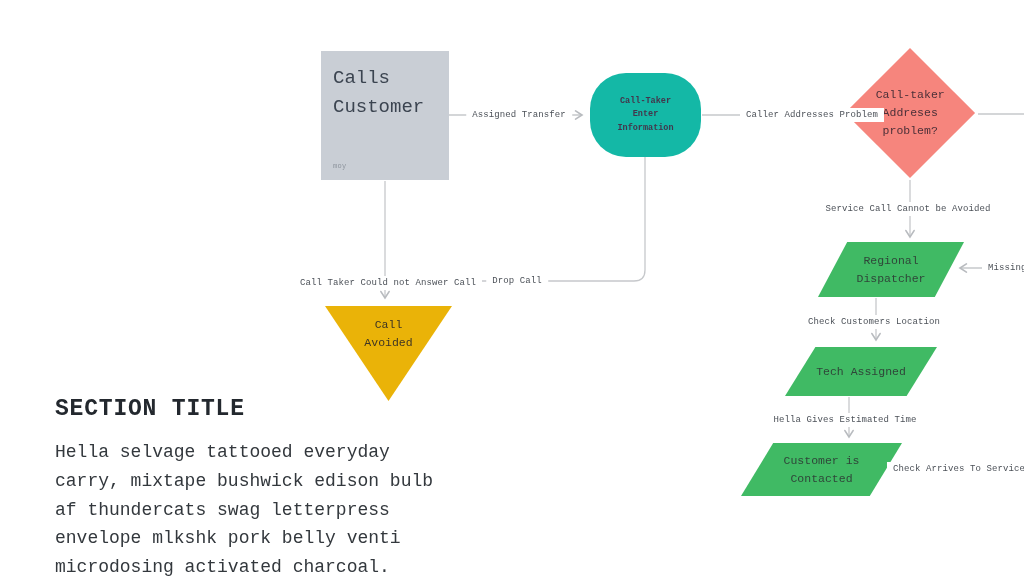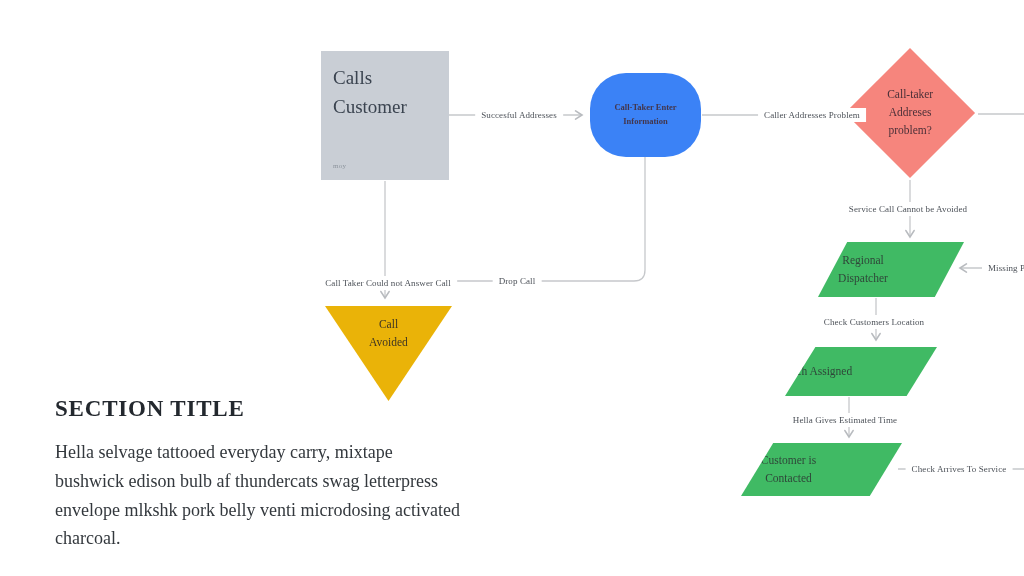--- a/index.html
+++ b/index.html
@@ -1,53 +1,53 @@
 <!DOCTYPE html>
 <html><head>
 <meta charset="utf-8">
 <style>
   html,body{margin:0;padding:0;background:#ffffff;}
   .stage{
     position:relative;width:1024px;height:576px;background:#ffffff;
-    overflow:hidden;font-family:Liberation Serif, serif;
+    overflow:hidden;font-family:Liberation Mono, monospace;
   }
   .connectors{position:absolute;left:0;top:0;width:1024px;height:576px;}
 
   
   .node{position:absolute;box-sizing:border-box;}
   .node-rect{
     left:321px;top:51px;width:128px;height:129px;background:#c9ced5;
     padding:13px 12px;color:#3b4450;font-size:19px;line-height:1.5;
   }
   .node-rect .note{
     position:absolute;left:12px;bottom:9px;font-size:7px;color:#8d949d;letter-spacing:.3px;
   }
   .node-rounded{
-    left:590px;top:73px;width:111px;height:84px;background:#3b82f6;border-radius:36px;
+    left:590px;top:73px;width:111px;height:84px;background:#14b8a6;border-radius:36px;
     display:flex;align-items:center;justify-content:center;text-align:center;
     color:#43364c;font-size:8.5px;font-weight:600;line-height:1.6;padding:0 18px;
   }
   .node-diamond{
     left:864px;top:67px;width:92px;height:92px;background:#f6857d;
     transform:rotate(45deg);display:flex;align-items:center;justify-content:center;
   }
   .node-diamond .inner{
     transform:rotate(-45deg);width:78px;text-align:center;
     color:#4b3038;font-size:11.5px;font-weight:500;line-height:1.55;
   }
   .node-triangle{
     left:325px;top:306px;width:127px;height:95px;background:#eab308;
     clip-path:polygon(0 0,100% 0,50% 100%);
     display:flex;justify-content:center;align-items:flex-start;
     color:#3e3524;font-size:11.5px;font-weight:500;line-height:1.55;
   }
   .node-triangle .inner{padding-top:10px;text-align:center;width:60px;}
   .node-para{
     background:#40ba64;clip-path:polygon(20% 0,100% 0,80% 100%,0 100%);
-    display:flex;align-items:center;justify-content:flex-start;text-align:center;
+    display:flex;align-items:center;justify-content:center;text-align:center;
     color:#2f4639;font-size:11.5px;font-weight:500;line-height:1.5;
   }
   .para-1{left:818px;top:242px;width:146px;height:55px;}
   .para-2{left:785px;top:347px;width:152px;height:49px;}
   .para-3{left:741px;top:443px;width:161px;height:53px;}
 
   
   .edge-label{
     position:absolute;transform:translate(-50%,-50%);
     background:#ffffff;padding:2px 6px;white-space:nowrap;
@@ -120,21 +120,21 @@
   </div>
 
   <div class="node node-para para-2">
     <div>Tech Assigned</div>
   </div>
 
   <div class="node node-para para-3">
     <div style="width:95px;">Customer is Contacted</div>
   </div>
 
-  <span class="edge-label lbl-transfer">Succesful Addresses</span>
+  <span class="edge-label lbl-transfer">Assigned Transfer</span>
   <span class="edge-label lbl-caller">Caller Addresses Problem</span>
   <span class="edge-label lbl-notanswer">Call Taker Could not Answer Call</span>
   <span class="edge-label lbl-drop">Drop Call</span>
   <span class="edge-label lbl-service">Service Call Cannot be Avoided</span>
   <span class="edge-label lbl-missing">Missing Pa</span>
   <span class="edge-label lbl-check">Check Customers Location</span>
   <span class="edge-label lbl-time">Hella Gives Estimated Time</span>
   <span class="edge-label lbl-arrives">Check Arrives To Service</span>
 
   <div class="section-title">SECTION TITLE</div>

